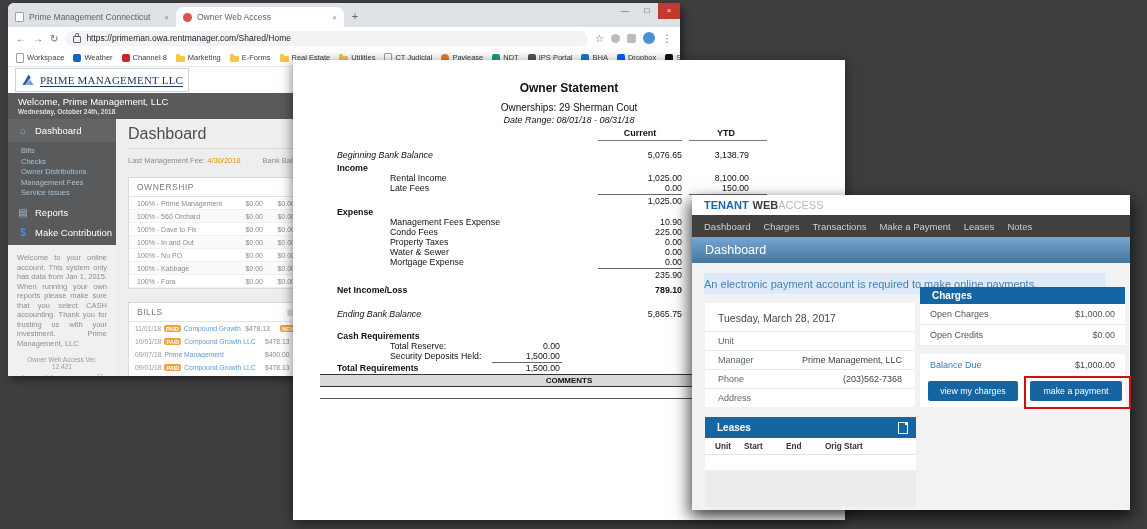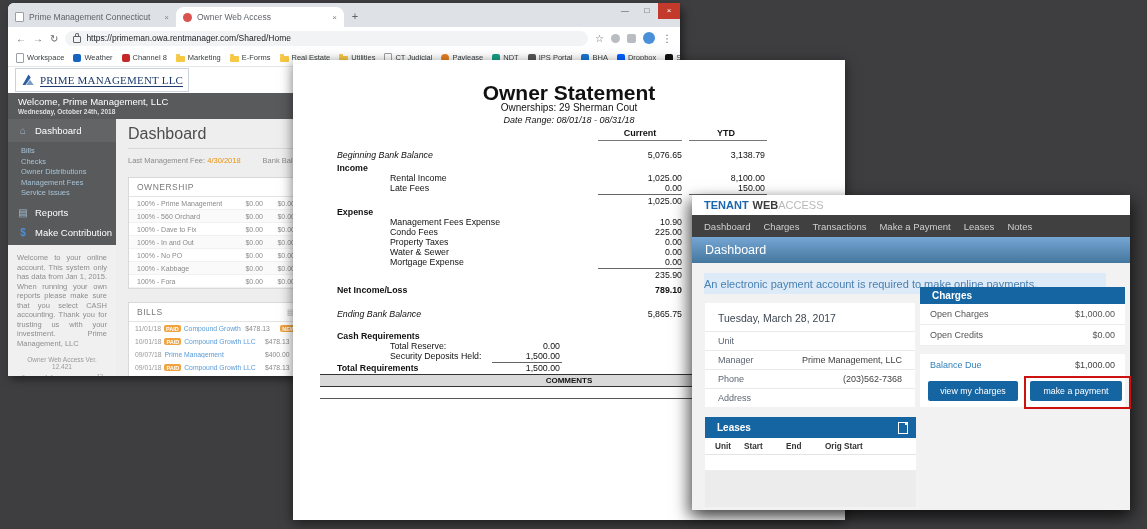--- a/index.html
+++ b/index.html
@@ -74,32 +74,32 @@
   .bill-row{display:flex;align-items:center;gap:3px;font-size:6.8px;padding:3px 6px 3px 6px;}
   .bill-date{color:#999;flex:none;}
   .badge{background:#f0a33f;color:#fff;font-size:5.5px;font-weight:bold;padding:0.5px 2px;border-radius:2px;flex:none;}
   .bill-payee{color:#5b9bd5;flex:1;white-space:nowrap;overflow:hidden;}
   .bill-amt{color:#8a8a8a;width:32px;flex:none;}
   .bscroll{position:absolute;right:1px;top:22px;bottom:1px;width:5px;background:#f3f3f3;}
   .bthumb{position:absolute;top:2px;left:0.5px;width:4px;height:18px;background:#cdcdcd;border-radius:2px;}
   
   .statement{position:absolute;left:293px;top:60px;width:552px;height:460px;background:#fff;z-index:2;
              box-shadow:0 3px 12px rgba(0,0,0,0.55);color:#111;}
-  .st-title{position:absolute;top:21px;left:0;right:0;text-align:center;font-size:21px;font-weight:bold;}
+  .st-title{position:absolute;top:21px;left:0;right:0;text-align:center;font-size:12px;font-weight:bold;}
   .st-sub{position:absolute;top:42px;left:0;right:0;text-align:center;font-size:10px;}
   .st-range{position:absolute;top:55px;left:0;right:0;text-align:center;font-size:9px;font-style:italic;}
   .st-colh{position:absolute;top:68px;font-size:9px;font-weight:bold;text-align:center;}
   .uline{position:absolute;border-top:1px solid #666;height:0;}
   .uline.th{border-top:1.5px solid #777;}
   .srow{position:absolute;left:0;width:100%;height:11px;font-size:8.8px;}
   .lbl{position:absolute;white-space:nowrap;}
   .it{font-style:italic;}
   .bd{font-weight:bold;}
   .vc{position:absolute;left:305px;width:84px;text-align:right;}
-  .vy{position:absolute;left:394px;width:78px;text-align:right;}
+  .vy{position:absolute;left:378px;width:78px;text-align:right;}
   .vr{position:absolute;left:187px;width:80px;text-align:right;}
   .comments-bar{position:absolute;top:314px;left:27px;width:498px;height:11px;background:#d9d9d9;
                 border-top:1.5px solid #333;border-bottom:1.5px solid #333;text-align:center;
                 font-size:8px;font-weight:bold;line-height:11px;}
   .comments-endline{position:absolute;top:338px;left:27px;width:498px;border-top:1px solid #555;}
   
   .tenant{position:absolute;left:692px;top:195px;width:438px;height:315px;background:#f2f2f2;z-index:3;
           box-shadow:-5px 6px 14px rgba(0,0,0,0.5),5px 6px 14px rgba(0,0,0,0.45);}
   .t-titlebar{height:20px;background:#fff;display:flex;align-items:center;padding-left:12px;font-size:11px;font-weight:bold;}
   .t-b1{color:#1b66b1;}

